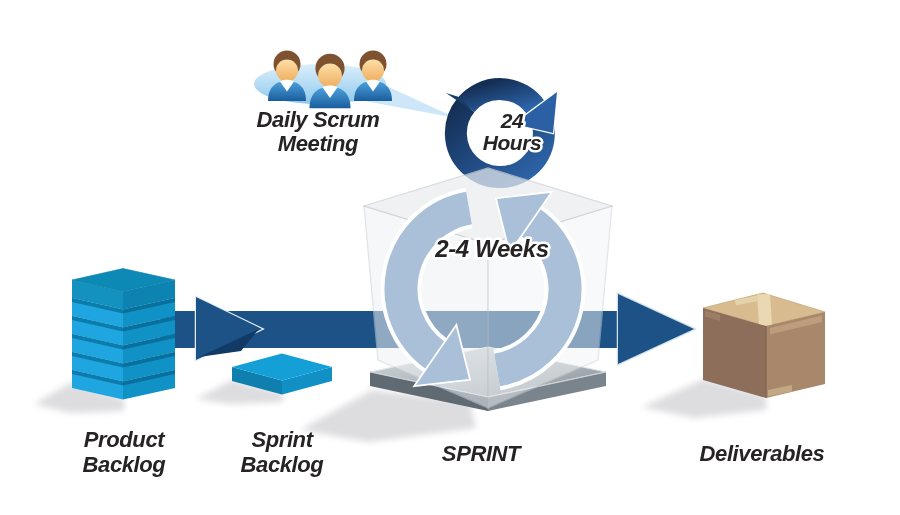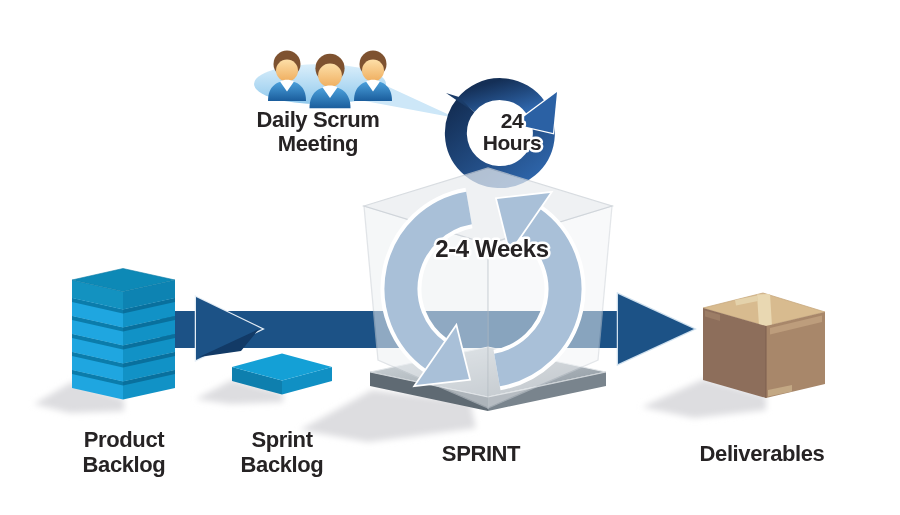--- a/index.html
+++ b/index.html
@@ -1,17 +1,17 @@
 <!DOCTYPE html>
 <html><head>
 <meta charset="utf-8">
 <style>
   html,body{margin:0;padding:0;background:#ffffff;}
   .canvas{position:relative;width:900px;height:515px;background:#ffffff;overflow:hidden;
-          font-family:"Liberation Sans",sans-serif;}
+          font-family:"Liberation Sans",sans-serif;font-style:italic;}
   svg{display:block;}
   text{font-family:"Liberation Sans",sans-serif;font-weight:700;fill:#262324;
        letter-spacing:-0.4px;text-anchor:middle;}
   .t21{font-size:21px;}
   .t22{font-size:22px;}
   .t24{font-size:24px;}
   .halo{stroke:#ffffff;stroke-width:5px;paint-order:stroke;stroke-linejoin:round;}
 </style>
 </head>
 <body>

